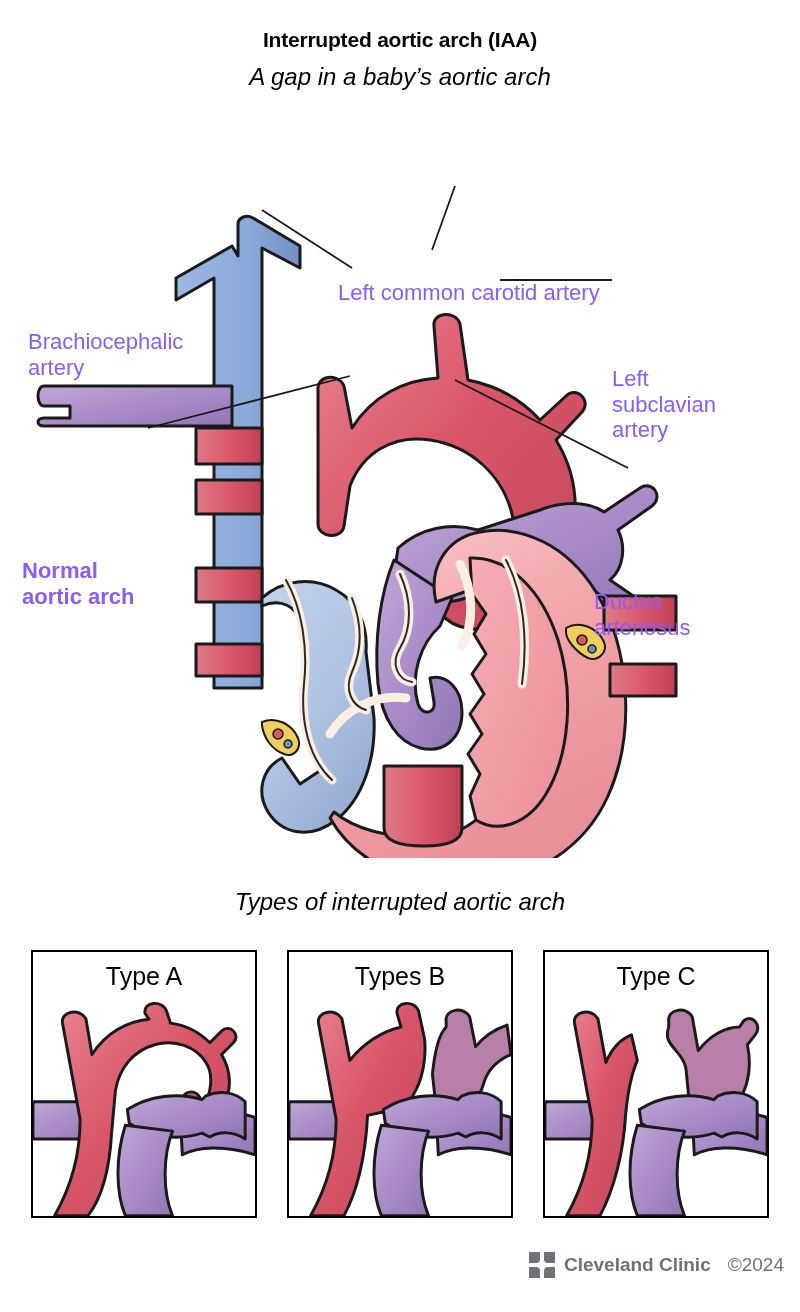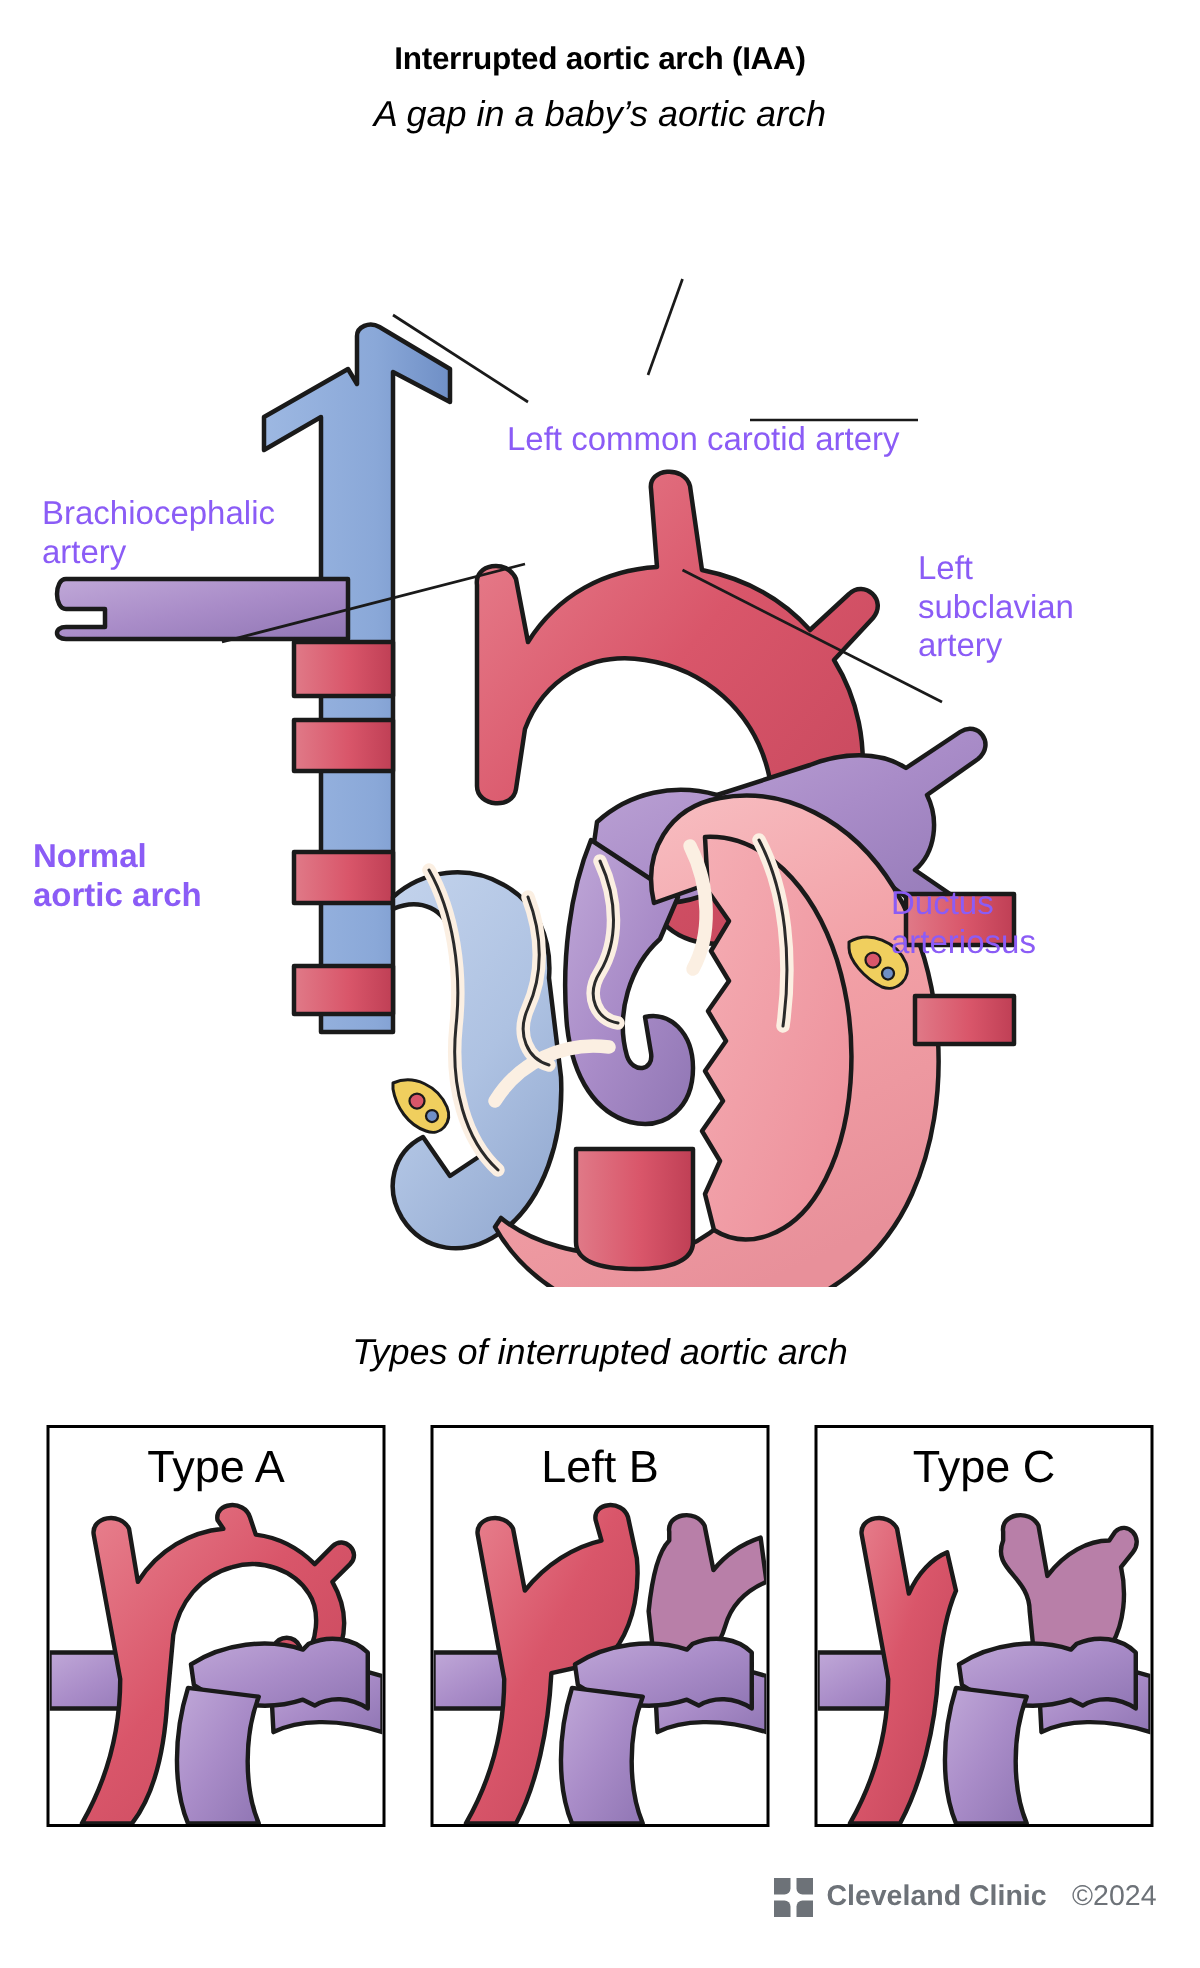--- a/index.html
+++ b/index.html
@@ -88,40 +88,40 @@
     position: relative;
     overflow: hidden;
     box-sizing: border-box;
   }
   .type-caption {
     position: absolute;
     top: 10px;
     left: 0;
     width: 100%;
     text-align: center;
-    font-size: 30px;
+    font-size: 25px;
     z-index: 5;
   }
   .type-art {
     position: absolute;
     top: 0; left: 0;
     width: 100%;
     height: 100%;
   }
 
   
   .footer {
     position: absolute;
     left: 0;
     top: 1252px;
     width: 800px;
     display: flex;
     justify-content: flex-end;
     align-items: center;
-    padding-right: 29px;
+    padding-right: 16px;
     box-sizing: border-box;
     gap: 9px;
   }
   .cc-logo {
     width: 26px; height: 26px;
     position: relative;
     flex: none;
   }
   .cc-logo i {
     position: absolute;
@@ -310,21 +310,21 @@
                  C78,220 70,250 56,268 L22,268 C38,240 48,206 48,170 Z" fill="url(#gRed)"></path>
         <path d="M96,160 C118,146 148,142 172,150 L176,146
                  C190,140 206,142 216,152 L216,190 C204,182 190,182 180,188
                  L172,184 C148,192 118,188 98,174 Z" fill="url(#gPurple)"></path>
         <path d="M94,176 C84,208 84,244 94,268 L142,268 C132,244 132,208 142,182 Z" fill="url(#gPurple)"></path>
       </g>
     </svg>
   </div>
 
   <div class="type-box">
-    <div class="type-caption">Left B</div>
+    <div class="type-caption">Types B</div>
     <svg class="type-art" viewBox="0 0 226 268">
       <g stroke="#1a1a1a" stroke-width="3" stroke-linejoin="round" stroke-linecap="round">
         <path d="M0,152 L70,152 L70,190 L0,190 Z" fill="url(#gPurple)"></path>
         <path d="M150,168 C168,158 194,158 226,168 L226,206 C194,196 168,198 152,206 Z" fill="url(#gPurple)"></path>
 
         <path d="M160,70 C158,58 178,54 184,66 L190,96
                  C198,86 210,78 222,74 L226,104 C212,110 202,120 198,134
                  C194,148 186,156 174,158 L150,160 L146,124
                  C148,104 152,84 160,76 Z" fill="#b87fa8"></path>
         <path d="M30,72 C28,60 48,56 54,68 L62,110

